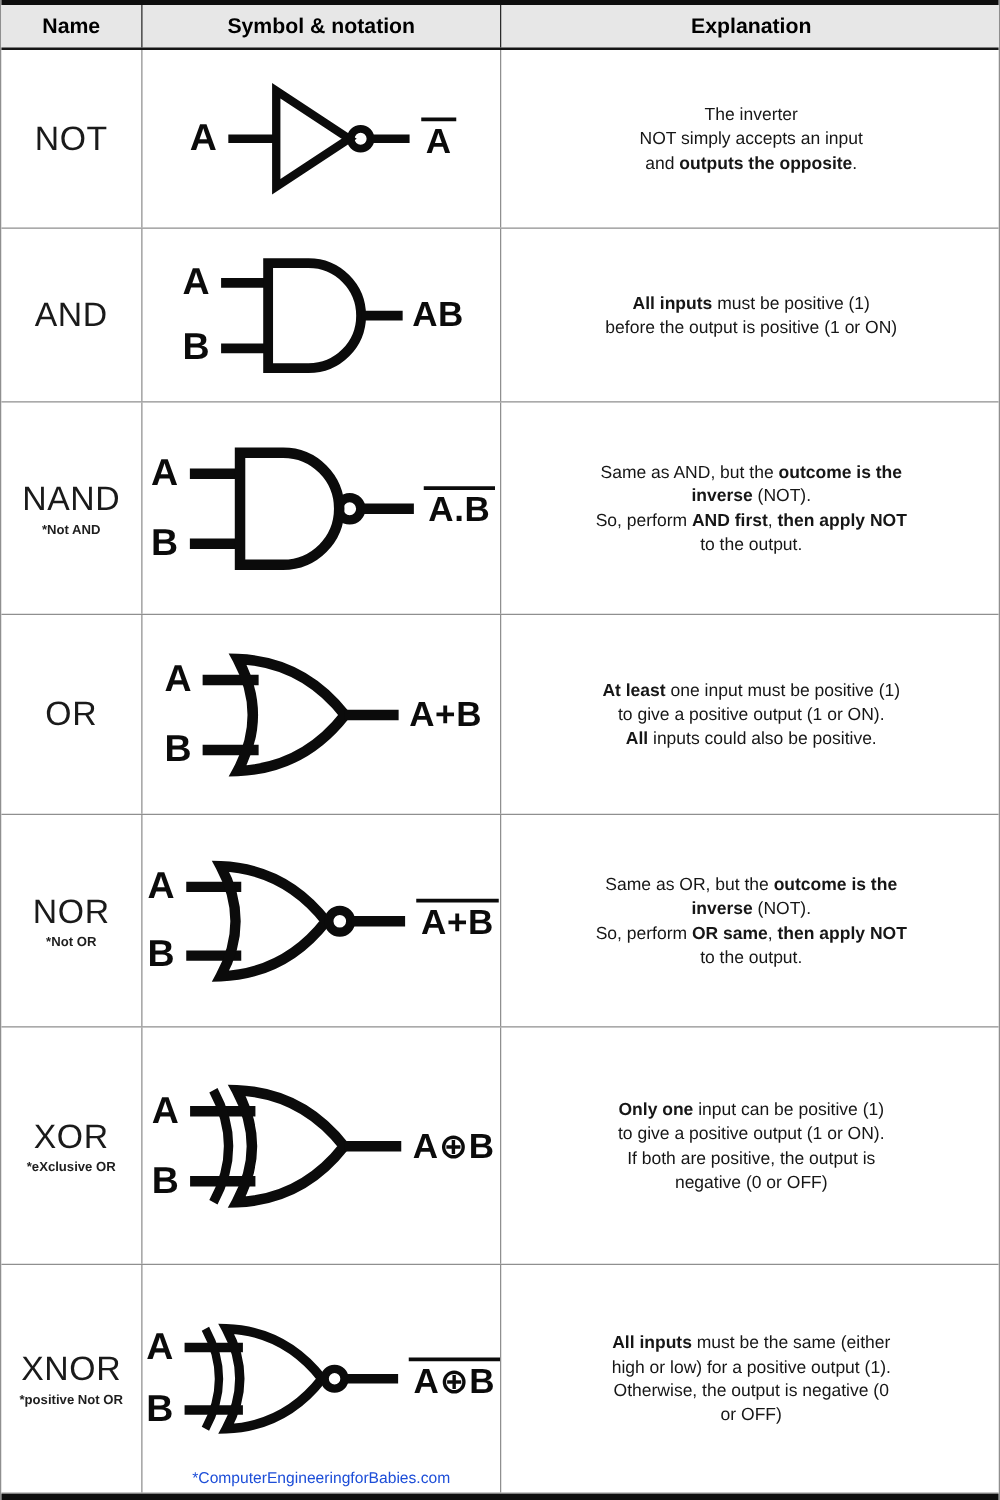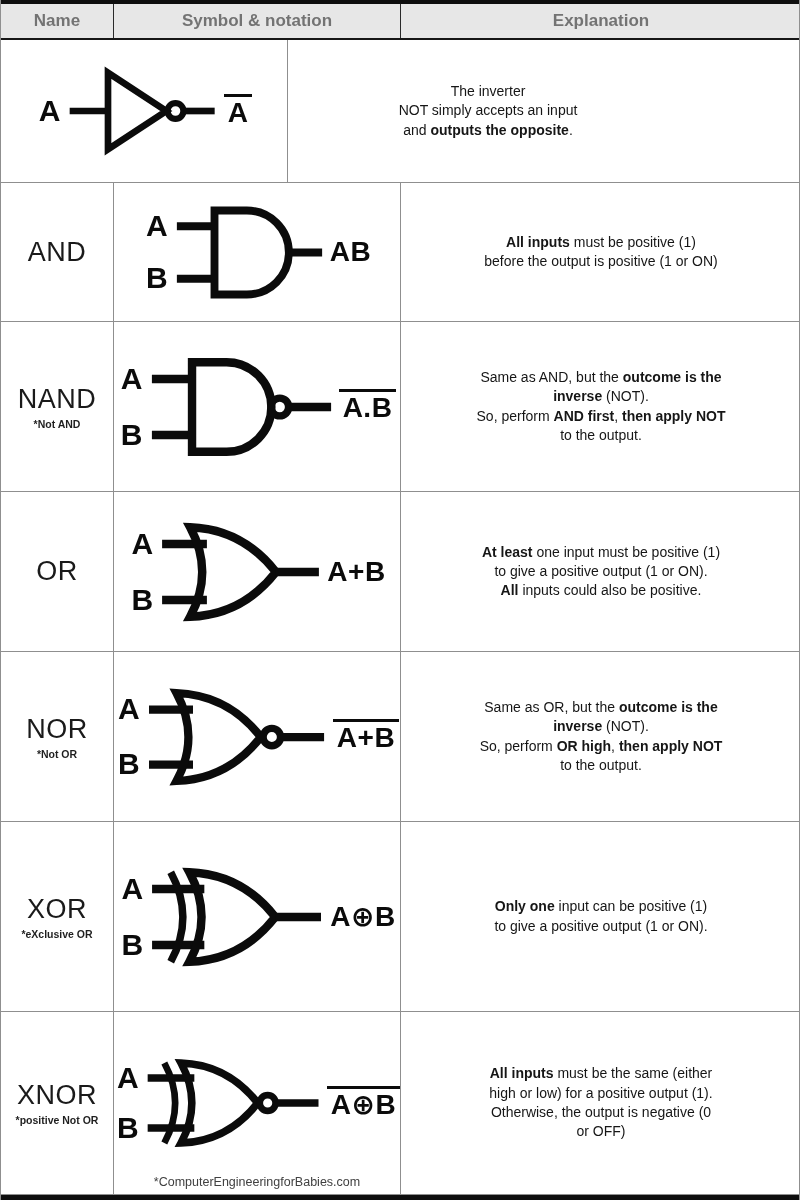--- a/index.html
+++ b/index.html
@@ -13,21 +13,21 @@
   .bar.top{height:4px;} .bar.bottom{height:5px;}
   .row{display:flex;box-sizing:border-box;border-bottom:1px solid #8f8f8f;flex:none;}
   .row:last-of-type{border-bottom:none;}
   .cell{box-sizing:border-box;border-right:1px solid #8f8f8f;display:flex;flex-direction:column;align-items:center;justify-content:center;}
   .cell:last-child{border-right:none;}
   .c-name{width:113px;flex:none;}
   .c-sym{width:287px;flex:none;position:relative;}
   .c-exp{width:400px;flex:none;text-align:center;padding:0 6px;}
   
   .hdr{height:36px;background:#e7e7e7;border-bottom:2px solid #161616;}
-  .hdr .cell{border-right:1px solid #2a2a2a;font-weight:bold;font-size:17px;color:#737373;}
+  .hdr .cell{border-right:1px solid #2a2a2a;font-weight:bold;font-size:17px;color:#000000;}
   .hdr .cell:last-child{border-right:none;}
   
   .r-not{height:143px;} .r-and{height:139px;} .r-nand{height:170px;}
   .r-or{height:160px;}  .r-nor{height:170px;} .r-xor{height:190px;}
   .r-xnor{height:183px;}
   
   .gname{font-size:27px;letter-spacing:0.5px;color:#1a1a1a;}
   .gsub{font-size:10.5px;font-weight:bold;margin-top:3px;color:#1f1f1f;}
   
   .sym{display:flex;align-items:center;justify-content:center;}
@@ -35,41 +35,44 @@
   .labels.single{justify-content:center;}
   .inlbl{font-size:30px;font-weight:bold;line-height:30px;color:#0b0b0b;}
   svg.gate{flex:none;display:block;}
   .notation{font-size:28px;font-weight:bold;margin-left:6px;letter-spacing:0.5px;white-space:nowrap;color:#0b0b0b;font-family:"Liberation Sans","DejaVu Sans",sans-serif;}
   .ovl{border-top:3px solid #0b0b0b;padding:1px 4px 0 4px;display:inline-block;line-height:1.05;}
   
   .c-exp .xp{margin:0;font-size:14px;line-height:1.38;}
   .c-exp .xp + .xp{}
   .c-exp b{font-weight:bold;}
   
-  .credit{position:absolute;bottom:5px;left:0;width:100%;text-align:center;font-size:12.5px;color:#404040;}
+  .credit{position:absolute;bottom:5px;left:0;width:100%;text-align:center;font-size:12.5px;color:#1d4ed8;}
 </style>
 </head>
 <body>
 
 <div class="sheet">
   <div class="bar top"></div>
 
   <div class="row hdr">
     <div class="cell c-name">
         <span>Name</span>
       </div>
     <div class="cell c-sym">
         <span>Symbol &amp; notation</span>
       </div>
     <div class="cell c-exp">
         <span>Explanation</span>
       </div>
   </div>
 
   <div class="row r-not">
+    <div class="cell c-name">
+      <span class="gname">NOT</span>
+    </div>
     <div class="cell c-sym">
       <div class="sym">
         <div class="labels single" style="height:80px">
           <span class="inlbl">A</span>
         </div>
         <svg class="gate" width="150" height="100" viewBox="0 0 180 120" fill="none" stroke="#0b0b0b" stroke-width="8">
           <path d="M2,60 H48"></path>
           <path d="M48,14 L48,106 L118,60 Z" stroke-linejoin="miter"></path>
           <circle cx="129" cy="60" r="9.5" stroke-width="7.5"></circle>
           <path d="M139,60 H176"></path>
@@ -175,21 +178,21 @@
             <path d="M2,90 H50"></path>
           <path d="M32,12 Q88,14 124,60 Q88,106 32,108 Q58,60 32,12 Z" stroke-linejoin="miter"></path>
           <circle cx="136" cy="60" r="9.5" stroke-width="8"></circle>
           <path d="M146,60 H193"></path>
         </svg>
         <span class="notation"><span class="ovl">A+B</span></span>
       </div>
     </div>
     <div class="cell c-exp">
         <p class="xp"><span>Same as OR, but the </span><b>outcome is the</b><br><b>inverse</b><span> (NOT).</span></p>
-        <p class="xp"><span>So, perform </span><b>OR high</b><span>, </span><b>then apply NOT</b><br><span>to the output.</span></p>
+        <p class="xp"><span>So, perform </span><b>OR same</b><span>, </span><b>then apply NOT</b><br><span>to the output.</span></p>
       </div>
   </div>
 
   <div class="row r-xor">
     <div class="cell c-name">
       <span class="gname">XOR</span>
       <span class="gsub">*eXclusive OR</span>
     </div>
     <div class="cell c-sym">
       <div class="sym">
@@ -202,20 +205,21 @@
             <path d="M2,90 H58"></path>
           <path d="M22,12 Q48,60 22,108" stroke-width="8"></path>
           <path d="M42,12 Q98,14 134,60 Q98,106 42,108 Q68,60 42,12 Z" stroke-linejoin="miter"></path>
           <path d="M134,60 H183"></path>
         </svg>
         <span class="notation"><span>A⊕B</span></span>
       </div>
     </div>
     <div class="cell c-exp">
         <p class="xp"><b>Only one</b><span> input can be positive (1)</span><br><span>to give a positive output (1 or ON).</span></p>
+        <p class="xp"><span>If both are positive, the output is</span><br><span>negative (0 or OFF)</span></p>
       </div>
   </div>
 
   <div class="row r-xnor">
     <div class="cell c-name">
       <span class="gname">XNOR</span>
       <span class="gsub">*positive Not OR</span>
     </div>
     <div class="cell c-sym">
       <div class="sym">

